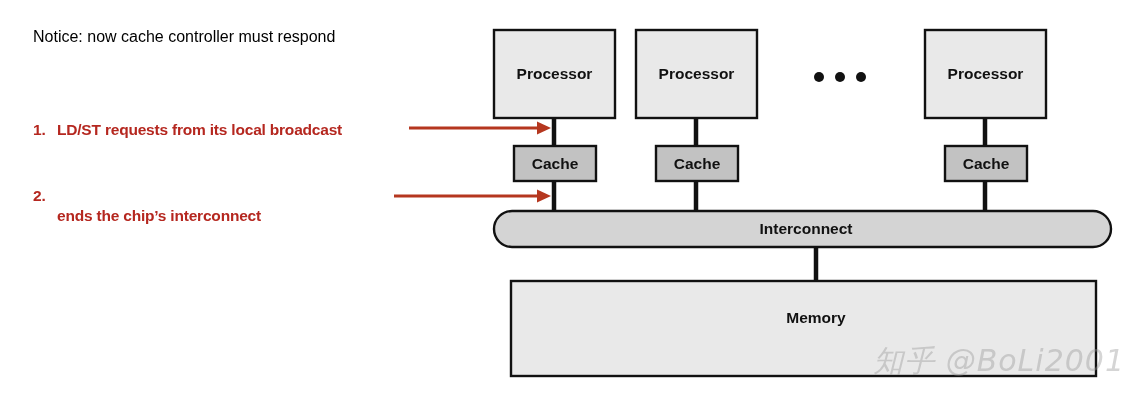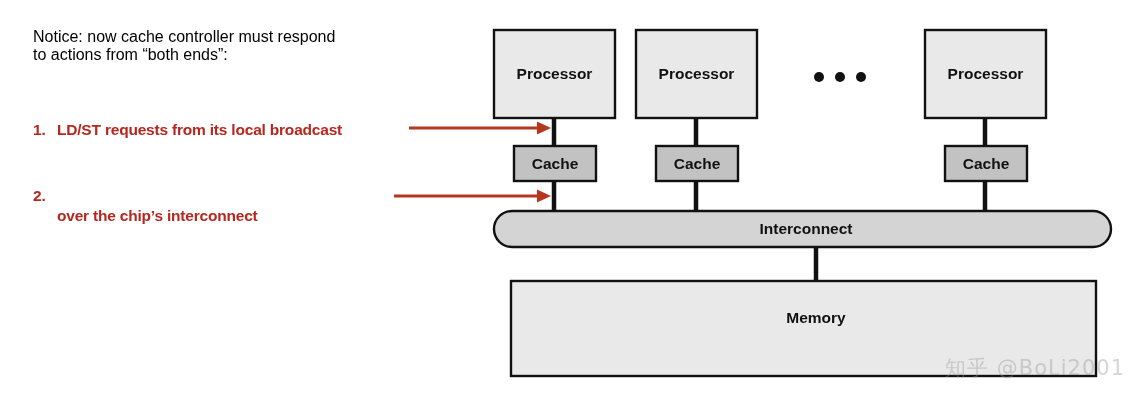--- a/index.html
+++ b/index.html
@@ -105,48 +105,48 @@
   }
   .ellipsis-dot {
     fill: #111111;
   }
 
   
   .watermark {
     position: absolute;
     right: 16px;
     bottom: 24px;
-    font-size: 21px;
+    font-size: 30px;
     color: rgba(150,150,150,0.40);
     font-family: "DejaVu Sans", sans-serif;
     letter-spacing: 1px;
     white-space: nowrap;
     user-select: none;
+    font-style: italic;
   }
 </style>
 </head>
 <body>
 
 <div id="stage">
 
   <div class="notice-block">
     <div>Notice: now cache controller must respond</div>
-    <div>to actions from “both ends”:</div>
   </div>
 
   <div class="list-item list-item-1">
     <span class="list-num">1.</span>
     <span class="list-text">LD/ST requests from its local broadcast</span>
   </div>
 
   <div class="list-item list-item-2">
     <span class="list-num">2.</span>
     <span class="list-text">
       <br>
-      <span>over the chip’s interconnect</span>
+      <span>ends the chip’s interconnect</span>
     </span>
   </div>
 
   <svg id="diagram" viewBox="0 0 1130 406">
 
     <line class="connector" x1="543" y1="118" x2="543" y2="147"></line>
     <line class="connector" x1="685" y1="118" x2="685" y2="147"></line>
     <line class="connector" x1="974" y1="118" x2="974" y2="147"></line>
 
     <line class="connector" x1="543" y1="180" x2="543" y2="213"></line>

